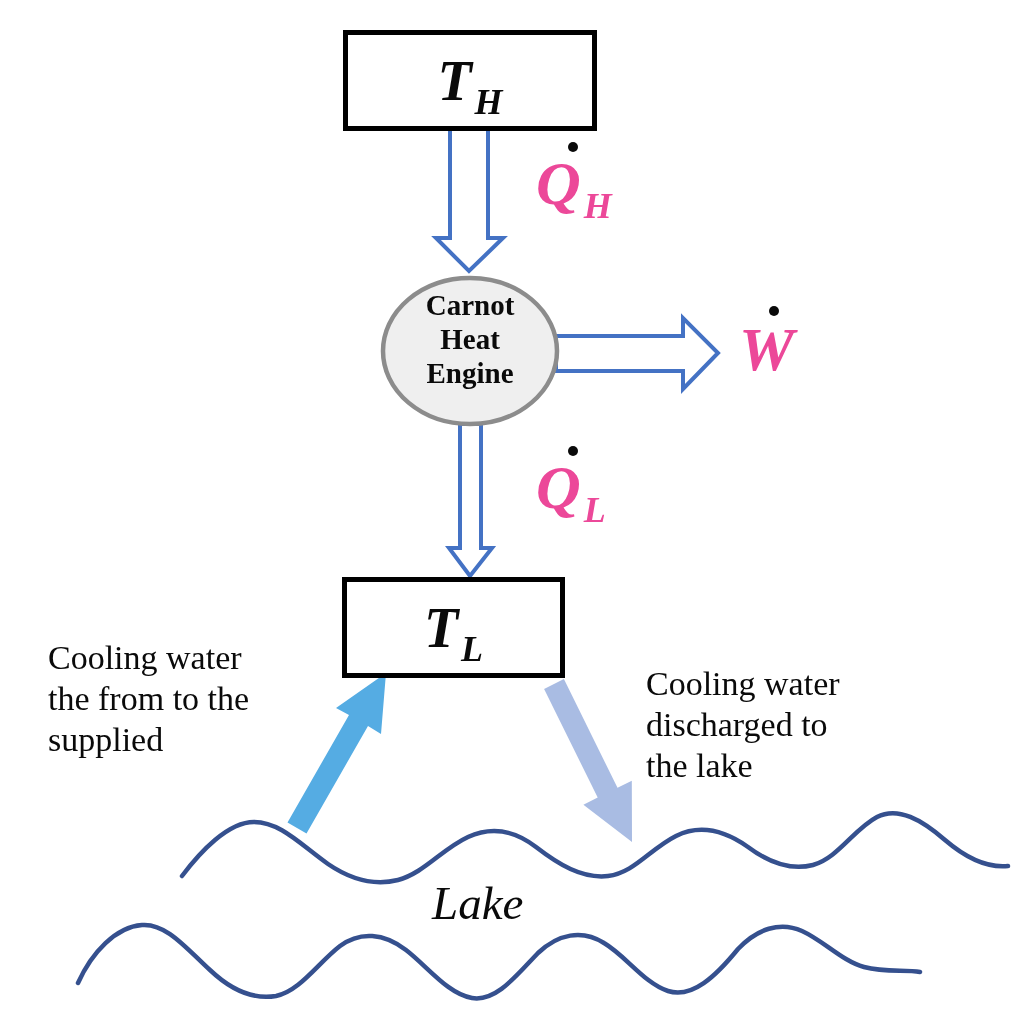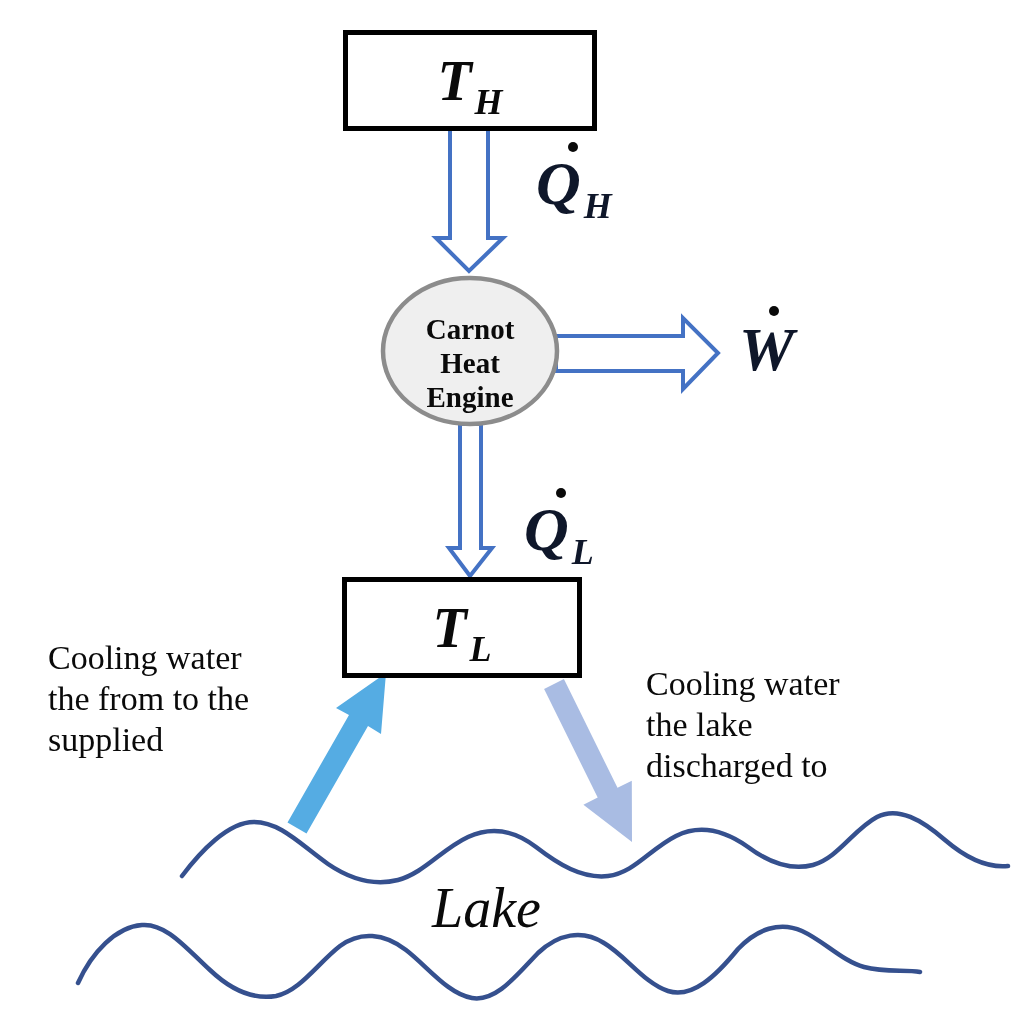--- a/index.html
+++ b/index.html
@@ -7,51 +7,51 @@
     position:relative; width:1016px; height:1024px; background:#ffffff;
     font-family:"Liberation Serif", serif; overflow:hidden; color:#0a0a0a;
   }
   .layer { position:absolute; left:0; top:0; }
 
   .res-box {
     position:absolute; box-sizing:border-box; border:5px solid #000;
     background:#fff; display:flex; align-items:center; justify-content:center;
   }
   .box-th { left:343px; top:18px;  width:254px; height:101px;margin-top:12px; }
-  .box-tl { left:342px; top:577px; width:240px; height:101px; }
+  .box-tl { left:342px; top:577px; width:223px; height:101px; }
 
   .res-label { font-weight:bold; font-style:italic; font-size:56px; line-height:1; }
   .sym-sub {
     font-weight:bold; font-style:italic; font-size:36px;
     position:relative; top:14px; margin-left:3px;
   }
 
   .mlabel { position:absolute; font-weight:bold; font-style:italic;
-            font-size:62px; line-height:1; color:#0f172a;font-family:Liberation Serif, serif; }
+            font-size:62px; line-height:1; color:#ec4899;font-family:Liberation Serif, serif; }
   .rate-dot { position:absolute; width:10px; height:10px; border-radius:50%;
               background:#0a0a0a; }
   .lbl-qh { left:536px; top:152px; }
   .lbl-qh .rate-dot { left:32px; top:-10px; }
   .lbl-w  { left:739px; top:318px; }
   .lbl-w  .rate-dot { left:30px; top:-12px; }
-  .lbl-ql { left:524px; top:456px;margin-top:42px; }
+  .lbl-ql { left:536px; top:456px; }
   .lbl-ql .rate-dot { left:32px; top:-10px; }
 
   .engine-text {
-    position:absolute; left:383px; top:292px; width:174px; height:142px;
+    position:absolute; left:383px; top:268px; width:174px; height:142px;
     display:flex; flex-direction:column; align-items:center; justify-content:center;
     font-weight:bold; font-size:29px; line-height:1.18; text-align:center;
   }
 
   .note { position:absolute; font-size:34px; line-height:1.2; }
   .note-supply    { left:48px;  top:638px; }
   .note-discharge { left:646px; top:664px; }
 
   .lake-label { position:absolute; left:432px; top:880px;
-                font-style:italic; font-size:56px; line-height:1; }
+                font-style:italic; font-size:47px; line-height:1; }
 </style>
 </head>
 <body>
 
 <div class="stage">
 
   <svg class="layer" width="1016" height="1024" viewBox="0 0 1016 1024">
 
     <polygon points="450,121 488,121 488,238 503,238 469,271 436,238 450,238" stroke-width="4" stroke-linejoin="miter" stroke="#4472C4" fill="#FFFFFF"></polygon>
 
@@ -115,19 +115,19 @@
   </div>
 
   <div class="note note-supply">
     <div>Cooling water</div>
     <div>the from to the</div>
     <div>supplied</div>
   </div>
 
   <div class="note note-discharge">
     <div>Cooling water</div>
+    <div>discharged to</div>
     <div>the lake</div>
-    <div>discharged to</div>
   </div>
 
   <div class="lake-label">Lake</div>
 
 </div>
 
 </body></html>

